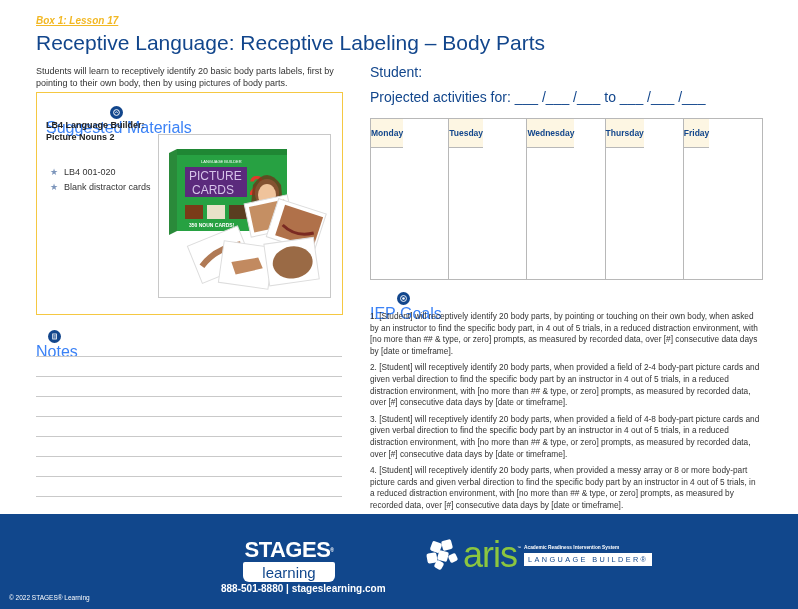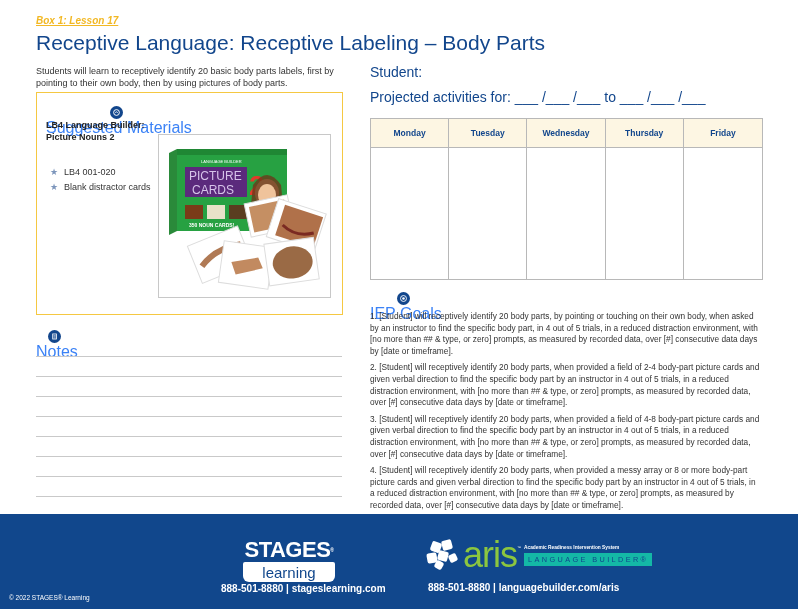--- a/index.html
+++ b/index.html
@@ -24,21 +24,21 @@
   .image-box { position: absolute; left: 121px; top: 41px; width: 173px; height: 164px; border: 1px solid #c8c8c8; background: #fff; overflow: hidden; }
 
   .notes-head { left: 36px; top: 330px; }
   .notes-line { position: absolute; left: 36px; width: 306px; height: 1px; background: #c9c9c9; }
 
   .student { left: 370px; top: 64px; font-size: 14px; color: #12468c; }
   .projected { left: 370px; top: 89px; font-size: 14px; color: #12468c; white-space: nowrap; }
 
   .schedule { left: 370px; top: 118px; width: 393px; height: 162px; border: 1px solid #b8b8b8; border-collapse: collapse; }
   .schedule-grid { display: grid; grid-template-columns: repeat(5, 1fr); width: 100%; height: 100%; }
-  .sched-col { border-right: 1px solid #b8b8b8; display: flex; flex-direction: column; }
+  .sched-col { border-right: 1px solid #b8b8b8; display: flex; flex-direction: row; }
   .sched-col:last-child { border-right: none; }
   .sched-head { height: 29px; background: #fdf6e3; border-bottom: 1px solid #b8b8b8; display: flex; align-items: center; justify-content: center; font-size: 8.5px; font-weight: bold; color: #12468c; }
   .sched-body { flex: 1; }
 
   .iep-head { left: 370px; top: 292px; justify-content: flex-end; }
   .goals { left: 370px; top: 311px; width: 392px; }
   .goal { font-size: 8.3px; line-height: 11.7px; color: #333; margin-bottom: 4.5px; }
 
   .footer { left: 0; top: 514px; width: 798px; height: 95px; background: #11478c; }
   .copyright { position: absolute; left: 9px; bottom: 8px; font-size: 6.5px; color: #fff; }
@@ -49,21 +49,21 @@
   .stages-tray span { color: #11478c; font-size: 15px; line-height: 15px; }
   .stages-contact { position: absolute; left: 199px; top: 69px; font-size: 10px; font-weight: bold; color: #fff; white-space: nowrap; padding-left: 22px; }
 
   .aris-logo { position: absolute; left: 427px; top: 25px; height: 32px; display: flex; align-items: center; }
   .puzzle { width: 34px; height: 30px; position: relative; }
   .puzzle i { position: absolute; width: 10px; height: 10px; background: #fff; border-radius: 2px; }
   .aris-word { font-size: 36px; color: #8cc63f; line-height: 30px; margin-left: 2px; letter-spacing: -1px; text-align: right; }
   .aris-tm { font-size: 4px; color: #fff; align-self: flex-start; margin-top: 6px; }
   .aris-right { margin-left: 3px; display: flex; flex-direction: column; }
   .aris-tagline { font-size: 4.8px; color: #fff; font-weight: bold; margin-bottom: 3px; }
-  .aris-lb { background: #14b8a6; color: #11478c; font-size: 7.3px; letter-spacing: 2.4px; padding: 2px 4px; line-height: 9px; }
+  .aris-lb { background: #ffffff; color: #11478c; font-size: 7.3px; letter-spacing: 2.4px; padding: 2px 4px; line-height: 9px; }
   .aris-contact { position: absolute; left: 428px; top: 68px; font-size: 10px; font-weight: bold; color: #fff; white-space: nowrap; }
 </style>
 </head>
 <body>
 
 <div class="abs lesson-tag">Box 1: Lesson 17</div>
 <div class="abs title"><span class="bold">Receptive Language:</span><span> Receptive Labeling – Body Parts</span></div>
 <div class="abs intro">Students will learn to receptively identify 20 basic body parts labels, first by pointing to their own body, then by using pictures of body parts.</div>
 
 <div class="abs materials-box">
@@ -217,14 +217,13 @@
       <i style="left:22px;top:14px;transform:rotate(-25deg);width:8px;height:8px"></i>
       <i style="left:8px;top:21px;transform:rotate(30deg);width:8px;height:8px"></i>
     </div>
     <span class="aris-word">aris</span>
     <span class="aris-tm">™</span>
     <div class="aris-right">
       <span class="aris-tagline">Academic Readiness Intervention System</span>
       <span class="aris-lb">LANGUAGE BUILDER®</span>
     </div>
   </div>
-  <div class="aris-contact">888-501-8880  |  languagebuilder.com/aris</div>
 </div>
 
 </body></html>

